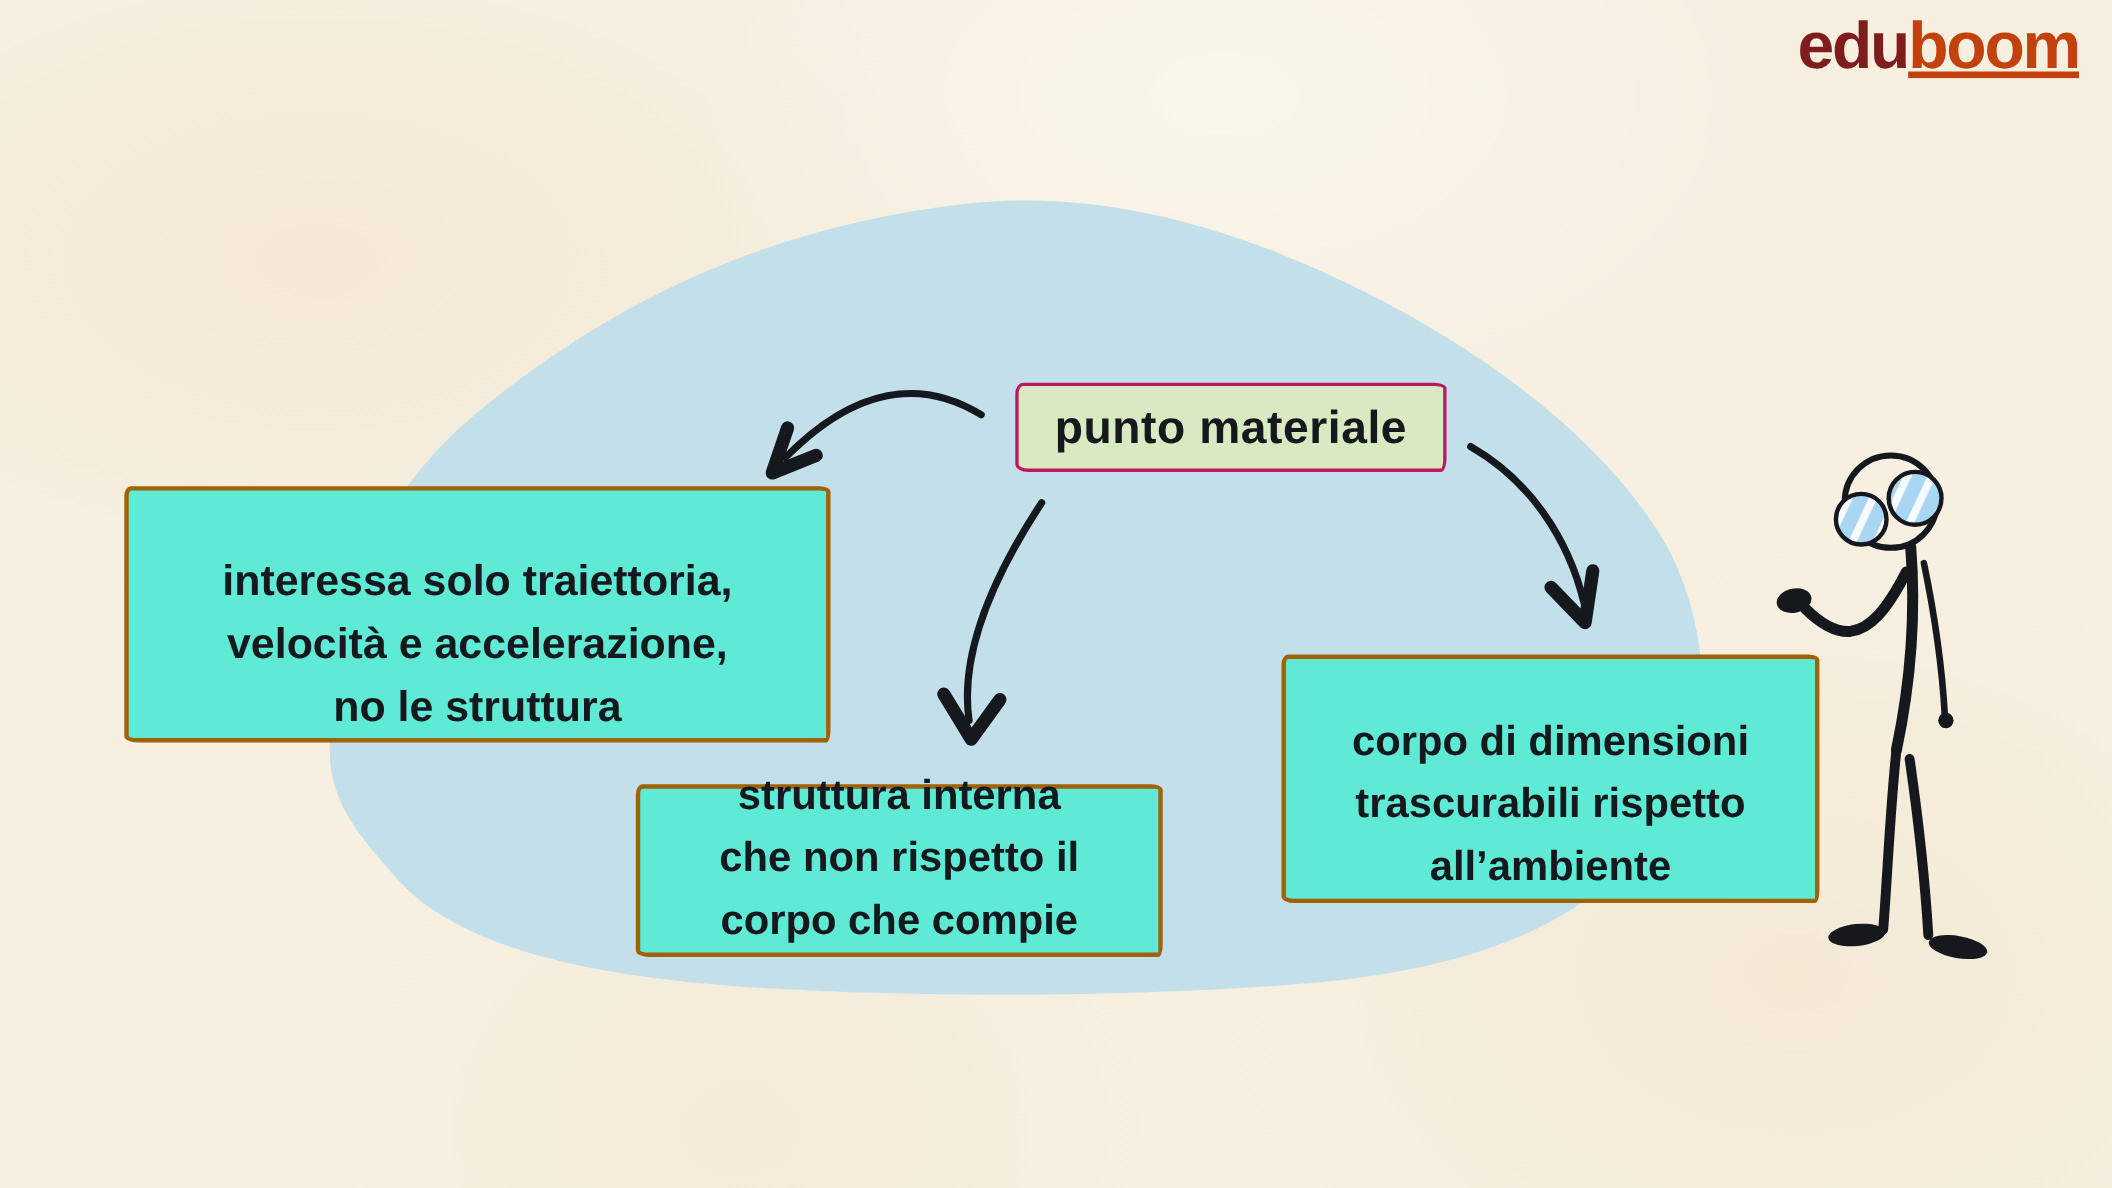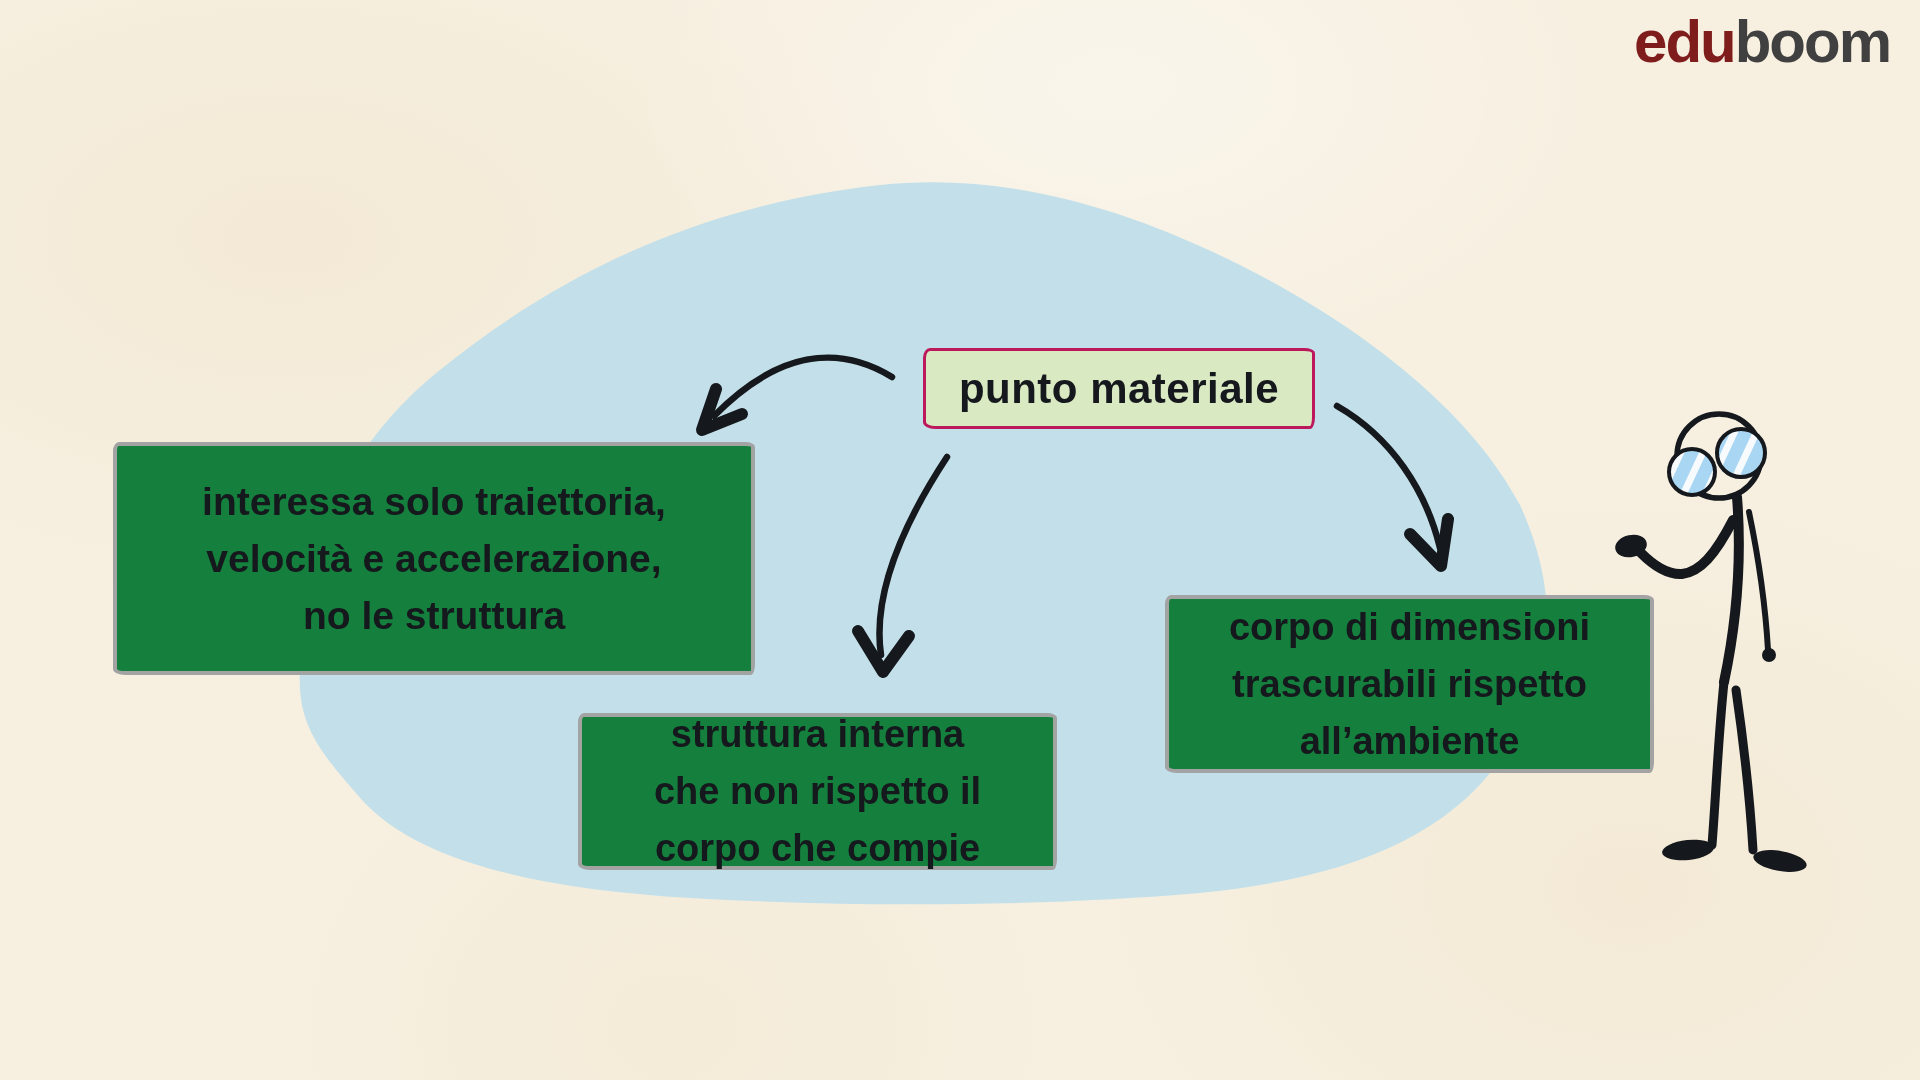--- a/index.html
+++ b/index.html
@@ -29,48 +29,49 @@
   }
   .blob-layer { z-index: 1; }
   .ink-layer  { z-index: 4; }
 
   .logo {
     position: absolute; top: 12px; right: 30px; z-index: 5;
     font-size: 60px; font-weight: bold; letter-spacing: -2px;
     line-height: 1;
   }
   .logo .edu  { color: #7f1d1d; }
-  .logo .boom { color: #404040; }
+  .logo .boom { color: #c2410c; text-decoration: underline; }
 
   .node {
     position: absolute; z-index: 3;
     display: flex; flex-direction: column;
     align-items: center; justify-content: center;
     text-align: center;
     font-weight: bold;
     box-sizing: border-box;
   }
   .node-root {
     left: 923px; top: 348px; width: 392px; height: 81px;
     background: #d9e9c1;
     border: 3px solid #be185d;
     border-radius: 7px 11px 5px 12px / 10px 5px 12px 7px;
     font-size: 42px;
     letter-spacing: 0.5px;
   }
   .node-branch {
-    background: #15803d;
-    border: 4px solid #a3a3a3;
+    background: #5eead4;
+    border: 4px solid #a16207;
     border-radius: 6px 10px 4px 12px / 9px 5px 11px 6px;
     font-size: 39px;
     line-height: 57px;
+    justify-content: flex-end;
   }
   .node-left   { left: 113px;  top: 442px; width: 642px; height: 233px; }
   .node-bottom { left: 578px;  top: 713px; width: 479px; height: 157px; font-size: 38px; }
-  .node-right  { left: 1165px; top: 595px; width: 489px; height: 178px; font-size: 38px; }
+  .node-right  { left: 1165px; top: 595px; width: 489px; height: 226px; font-size: 38px; }
   .node .line { display: block; white-space: nowrap; }
 </style>
 </head>
 <body>
 
 <div class="stage">
 
   <svg class="layer-svg blob-layer" viewBox="0 0 1920 1080">
     <path d="M300,690
          C295,560 340,450 440,370

